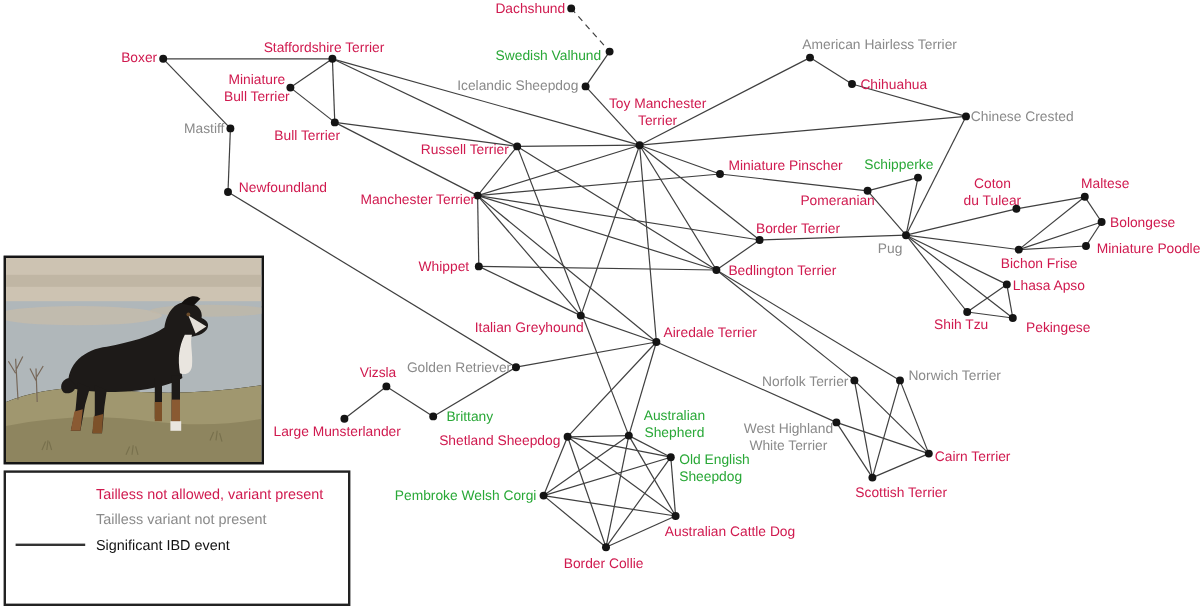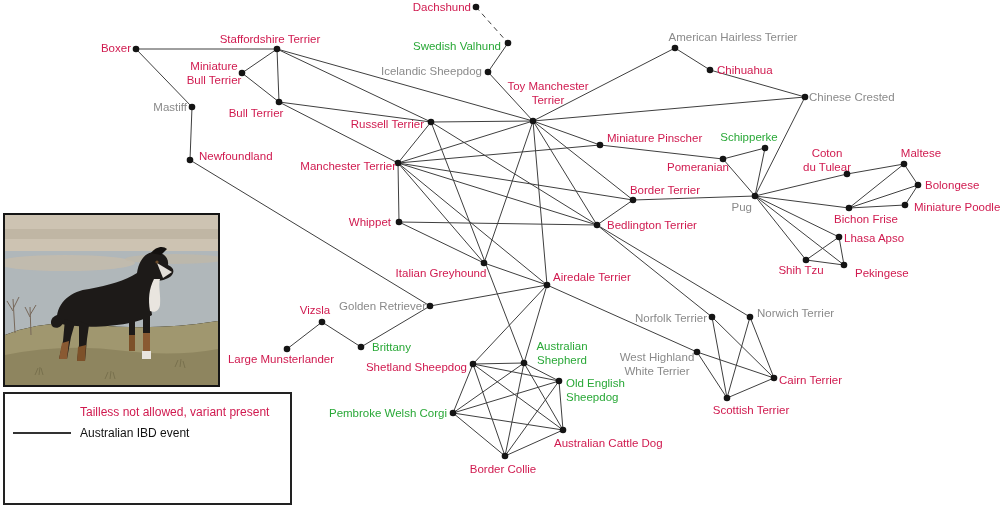--- a/index.html
+++ b/index.html
@@ -247,18 +247,22 @@
       </g>
     </svg>
   </div>
 
   <div id="legend">
     <div class="legend-row">
       <span class="swatch"></span>
       <span class="legend-label" style="color: rgb(208, 26, 79);">Tailless not allowed, variant present</span>
     </div>
     <div class="legend-row">
+      <span class="swatch"></span>
+      <span class="legend-label" style="color: rgb(138, 138, 138);">Tailless variant not present</span>
+    </div>
+    <div class="legend-row">
       <span class="swatch solid"></span>
-      <span class="legend-label" style="color: rgb(17, 17, 17);">Australian IBD event</span>
+      <span class="legend-label" style="color: rgb(17, 17, 17);">Significant IBD event</span>
     </div>
   </div>
 
 </div>
 
 </body></html>

